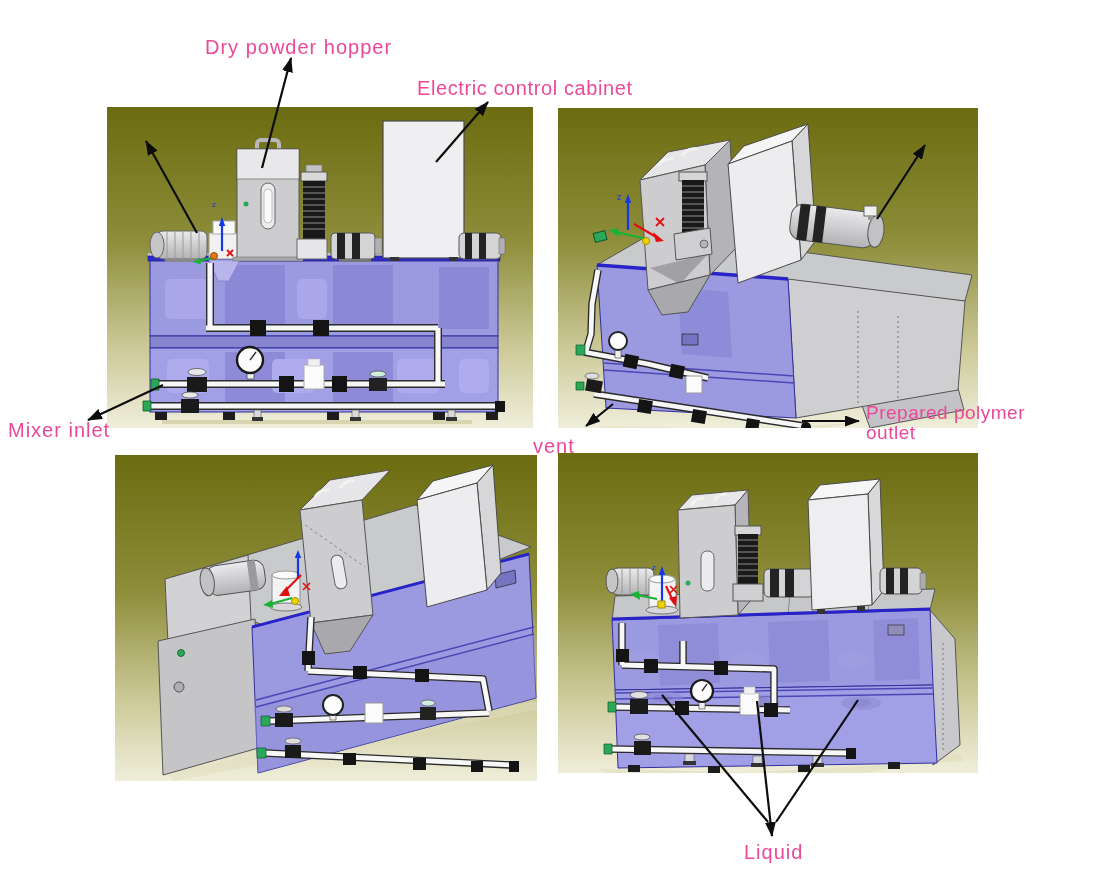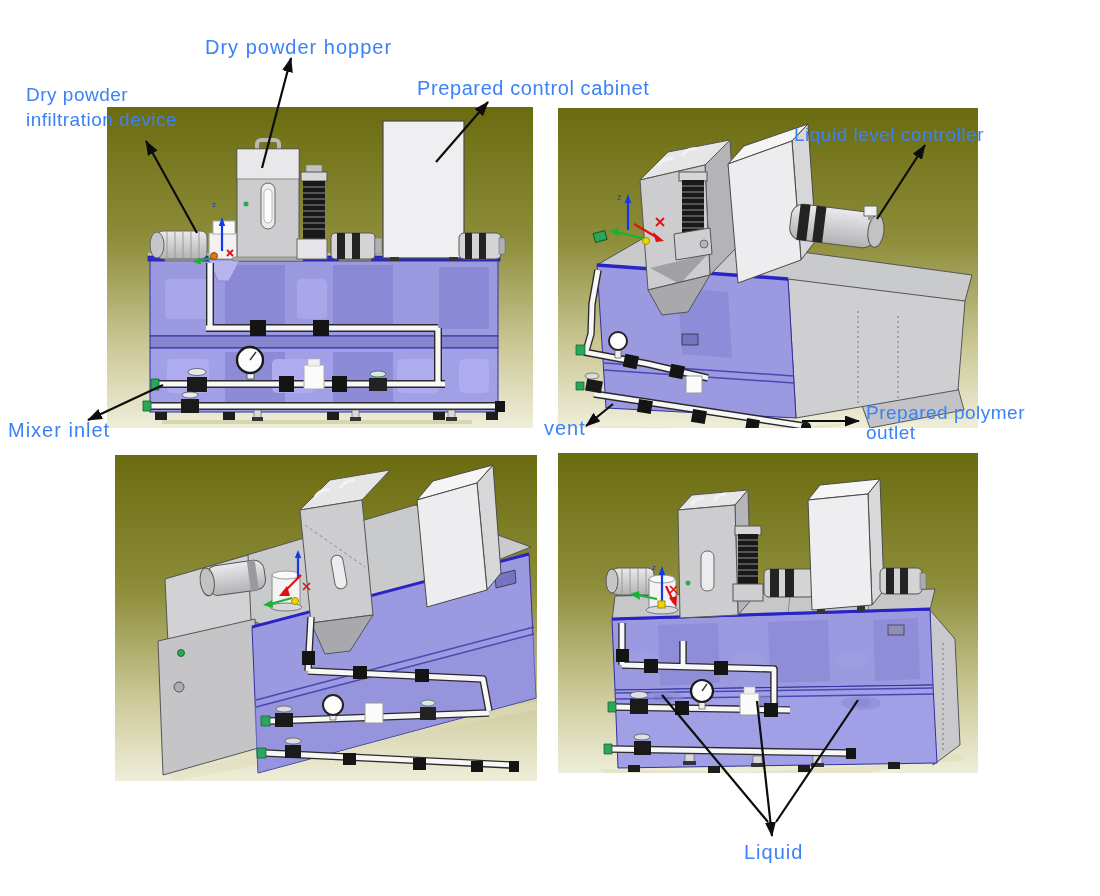--- a/index.html
+++ b/index.html
@@ -1,21 +1,21 @@
 <!DOCTYPE html>
 <html><head>
 <meta charset="utf-8">
 <style>
   html,body{margin:0;padding:0;background:#ffffff;}
   .stage{position:relative;width:1100px;height:896px;background:#fff;overflow:hidden;
          font-family:"Liberation Sans",sans-serif;}
   .panel{position:absolute;}
   .panel svg{display:block;}
   .lbl{position:absolute;font:20px/25px "Liberation Sans",sans-serif;letter-spacing:1px;
-       color:#3b82f6;white-space:pre-line;}
+       color:#ec4899;white-space:pre-line;}
   .lbl.sm{font-size:19px;letter-spacing:.5px;}
   .lbl.tight{line-height:20px;}
   .overlay{position:absolute;left:0;top:0;pointer-events:none;}
 </style>
 </head>
 <body>
 
 <div class="stage">
 
   <div class="panel" style="left:107px;top:107px;">
@@ -539,24 +539,21 @@
       <line x1="613" y1="404" x2="586" y2="426" marker-end="url(#ah)"></line>
       <line x1="802" y1="421" x2="859" y2="421" marker-end="url(#ah)"></line>
       <g>
         <line x1="662" y1="695" x2="768" y2="822"></line>
         <line x1="858" y1="700" x2="776" y2="822"></line>
         <line x1="757" y1="701" x2="772" y2="836" marker-end="url(#ah)"></line>
       </g>
     </g>
   </svg>
 
-  <div class="lbl sm" style="left:26px;top:82px;line-height:25px;">Dry powder
-infiltration device</div>
   <div class="lbl" style="left:205px;top:35px;">Dry powder hopper</div>
-  <div class="lbl" style="left:417px;top:76px;letter-spacing:.6px;">Prepared control cabinet</div>
-  <div class="lbl sm" style="left:794px;top:122px;">Liquid level controller</div>
+  <div class="lbl" style="left:417px;top:76px;letter-spacing:.6px;">Electric control cabinet</div>
   <div class="lbl" style="left:8px;top:418px;">Mixer inlet</div>
-  <div class="lbl" style="left:533px;top:416px;margin-left:11px;">vent</div>
+  <div class="lbl" style="left:533px;top:434px;">vent</div>
   <div class="lbl sm tight" style="left:866px;top:403px;">Prepared polymer
 outlet</div>
   <div class="lbl" style="left:744px;top:840px;">Liquid</div>
 
 </div>
 
 </body></html>

